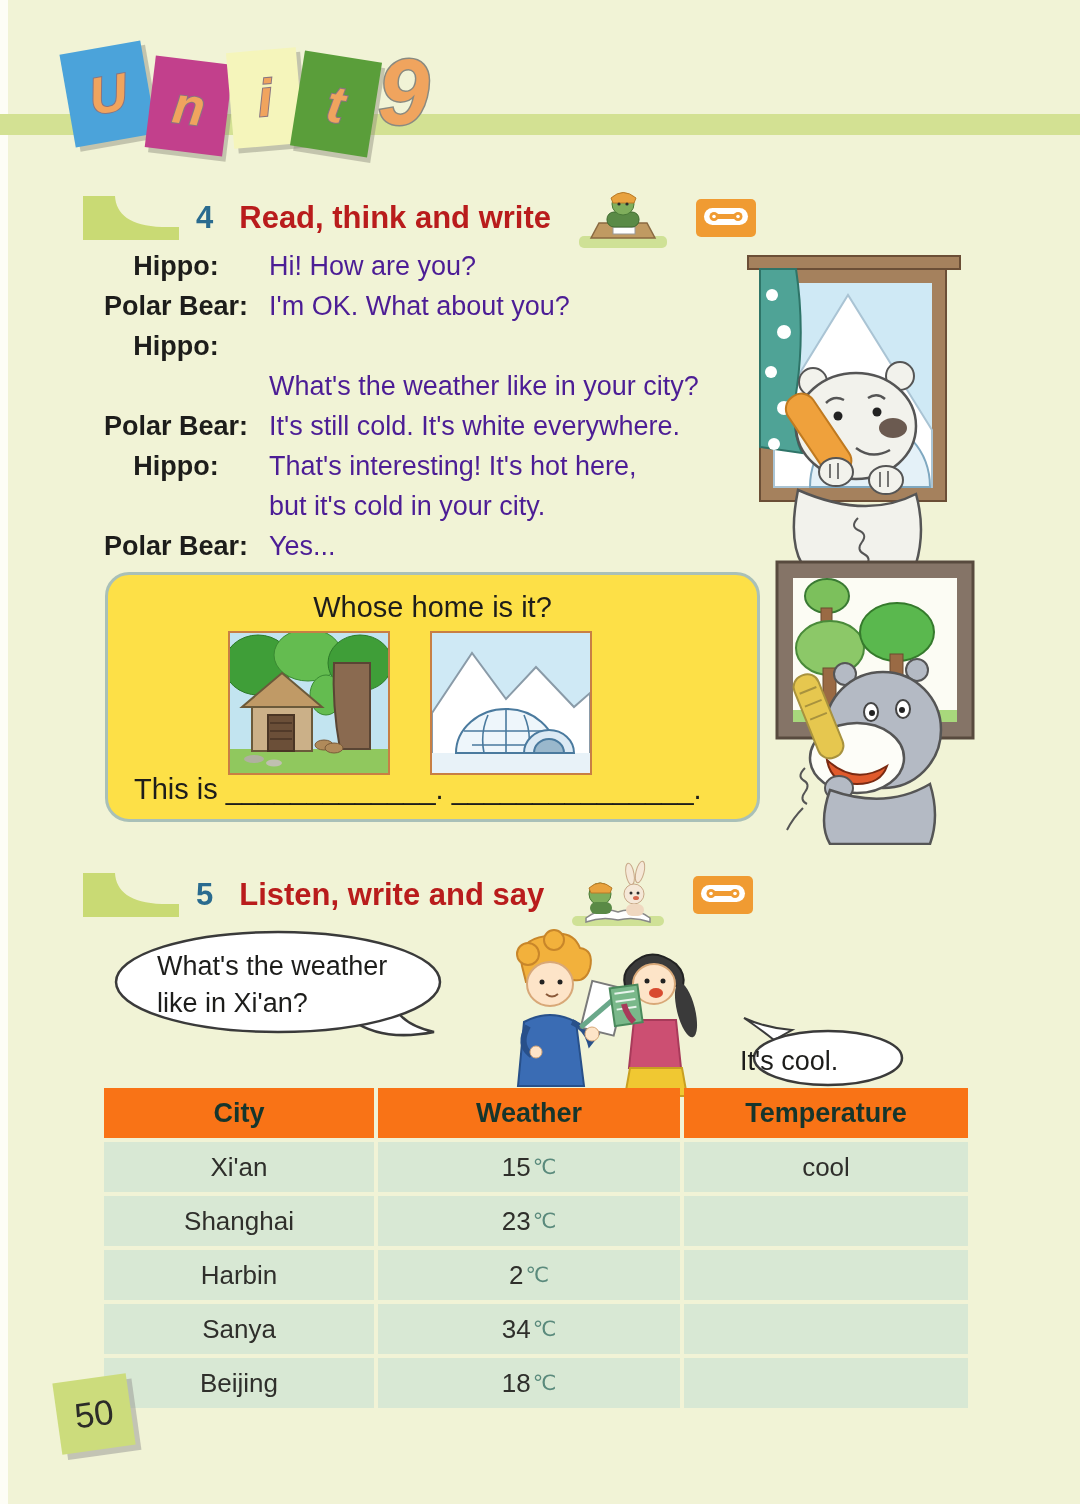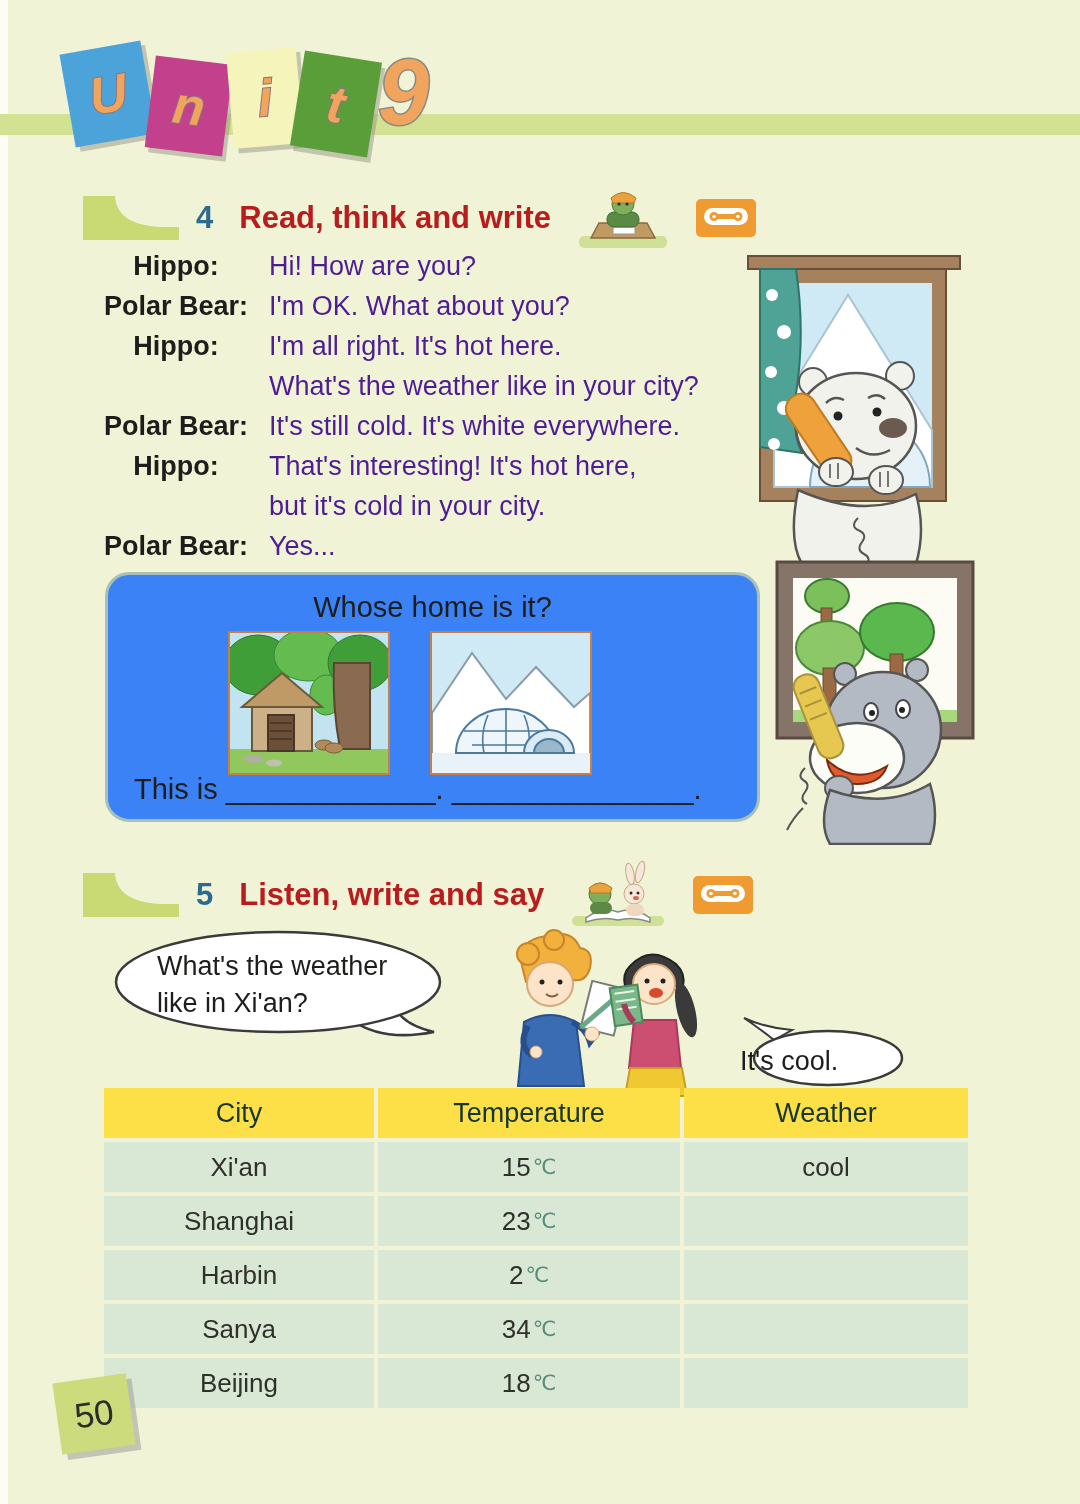--- a/index.html
+++ b/index.html
@@ -31,41 +31,41 @@
   .sec-icon{margin-left:26px;}
 
   
   .dialogue{position:absolute;left:97px;top:246px;width:660px;}
   .dlg-line{display:flex;height:40px;align-items:center;}
   .dlg-speaker{width:158px;text-align:center;font-weight:bold;color:#1d1d1b;font-size:27px;padding-right:14px;flex:none;}
   .dlg-text{font-size:27px;color:#4c1d95;}
 
   
   .activity-box{position:absolute;left:105px;top:572px;width:649px;height:244px;
-        background:#3b82f6;border:3px solid #a9c0b8;border-radius:24px;}
+        background:#fde047;border:3px solid #a9c0b8;border-radius:24px;}
   .activity-title{position:absolute;left:0;right:0;top:16px;text-align:center;
         font-size:29px;color:#1d1d1b;}
   .activity-pic{position:absolute;top:56px;width:158px;height:140px;border:2px solid #c87f44;background:#cfe9f5;}
   .pic-house{left:120px;}
   .pic-igloo{left:322px;}
   .activity-prompt{position:absolute;left:26px;top:198px;font-size:29px;color:#1d1d1b;}
 
   
   .bubble{position:absolute;}
   .bubble .bubble-text{position:absolute;font-size:27px;color:#1d1d1b;line-height:37px;}
   .q-bubble{left:112px;top:928px;width:340px;height:122px;}
   .q-bubble .bubble-text{left:45px;top:20px;}
   .a-bubble{left:740px;top:1014px;width:165px;height:74px;}
   .a-bubble .bubble-text{left:0;right:4px;top:29px;text-align:left;}
 
   
   .w-table{position:absolute;left:104px;top:1088px;width:864px;
         display:grid;grid-template-columns:270px 302px 284px;grid-auto-rows:50px;gap:4px;}
   .w-cell{display:flex;align-items:center;justify-content:center;font-size:26px;color:#2f2f2b;}
-  .w-head{background:#fde047;font-weight:normal;font-size:27px;color:#16352c;}
+  .w-head{background:#f97316;font-weight:bold;font-size:27px;color:#16352c;}
   .w-data{background:#d8e8d4;}
   .deg{font-size:21px;color:#5a8a7c;margin-left:2px;}
 
   
   .page-tab{position:absolute;left:57px;top:1378px;width:74px;height:72px;background:#ccdc7c;
         transform:rotate(-8deg);box-shadow:5px 6px 0 rgba(150,150,145,.5);
         display:flex;align-items:center;justify-content:center;
         font-size:35px;color:#2c2c28;}
 
   .abs{position:absolute;}
@@ -121,21 +121,20 @@
   <div class="dlg-line">
       <span class="dlg-speaker">Hippo:</span>
       <span class="dlg-text">Hi! How are you?</span>
     </div>
   <div class="dlg-line">
       <span class="dlg-speaker">Polar Bear:</span>
       <span class="dlg-text">I'm OK. What about you?</span>
     </div>
   <div class="dlg-line">
       <span class="dlg-speaker">Hippo:</span>
-      <span class="dlg-text">I'm all right. It's hot here.</span>
     </div>
   <div class="dlg-line">
       <span class="dlg-speaker"></span>
       <span class="dlg-text">What's the weather like in your city?</span>
     </div>
   <div class="dlg-line">
       <span class="dlg-speaker">Polar Bear:</span>
       <span class="dlg-text">It's still cold. It's white everywhere.</span>
     </div>
   <div class="dlg-line">
@@ -324,22 +323,22 @@
 <div class="bubble a-bubble">
   <svg width="165" height="74" viewBox="0 0 165 74">
     <path d="M34 26 Q16 12 4 4 Q26 14 52 16 Z" fill="#fff" stroke="#3a3a3a" stroke-width="2"></path>
     <ellipse cx="88" cy="44" rx="74" ry="27" fill="#fff" stroke="#3a3a3a" stroke-width="2.5"></ellipse>
   </svg>
   <div class="bubble-text">It's cool.</div>
 </div>
 
 <div class="w-table">
   <div class="w-cell w-head">City</div>
+  <div class="w-cell w-head">Weather</div>
   <div class="w-cell w-head">Temperature</div>
-  <div class="w-cell w-head">Weather</div>
 
   <div class="w-cell w-data">Xi'an</div>
   <div class="w-cell w-data">
       <span>15</span>
       <span class="deg">℃</span>
     </div>
   <div class="w-cell w-data">cool</div>
 
   <div class="w-cell w-data">Shanghai</div>
   <div class="w-cell w-data">

